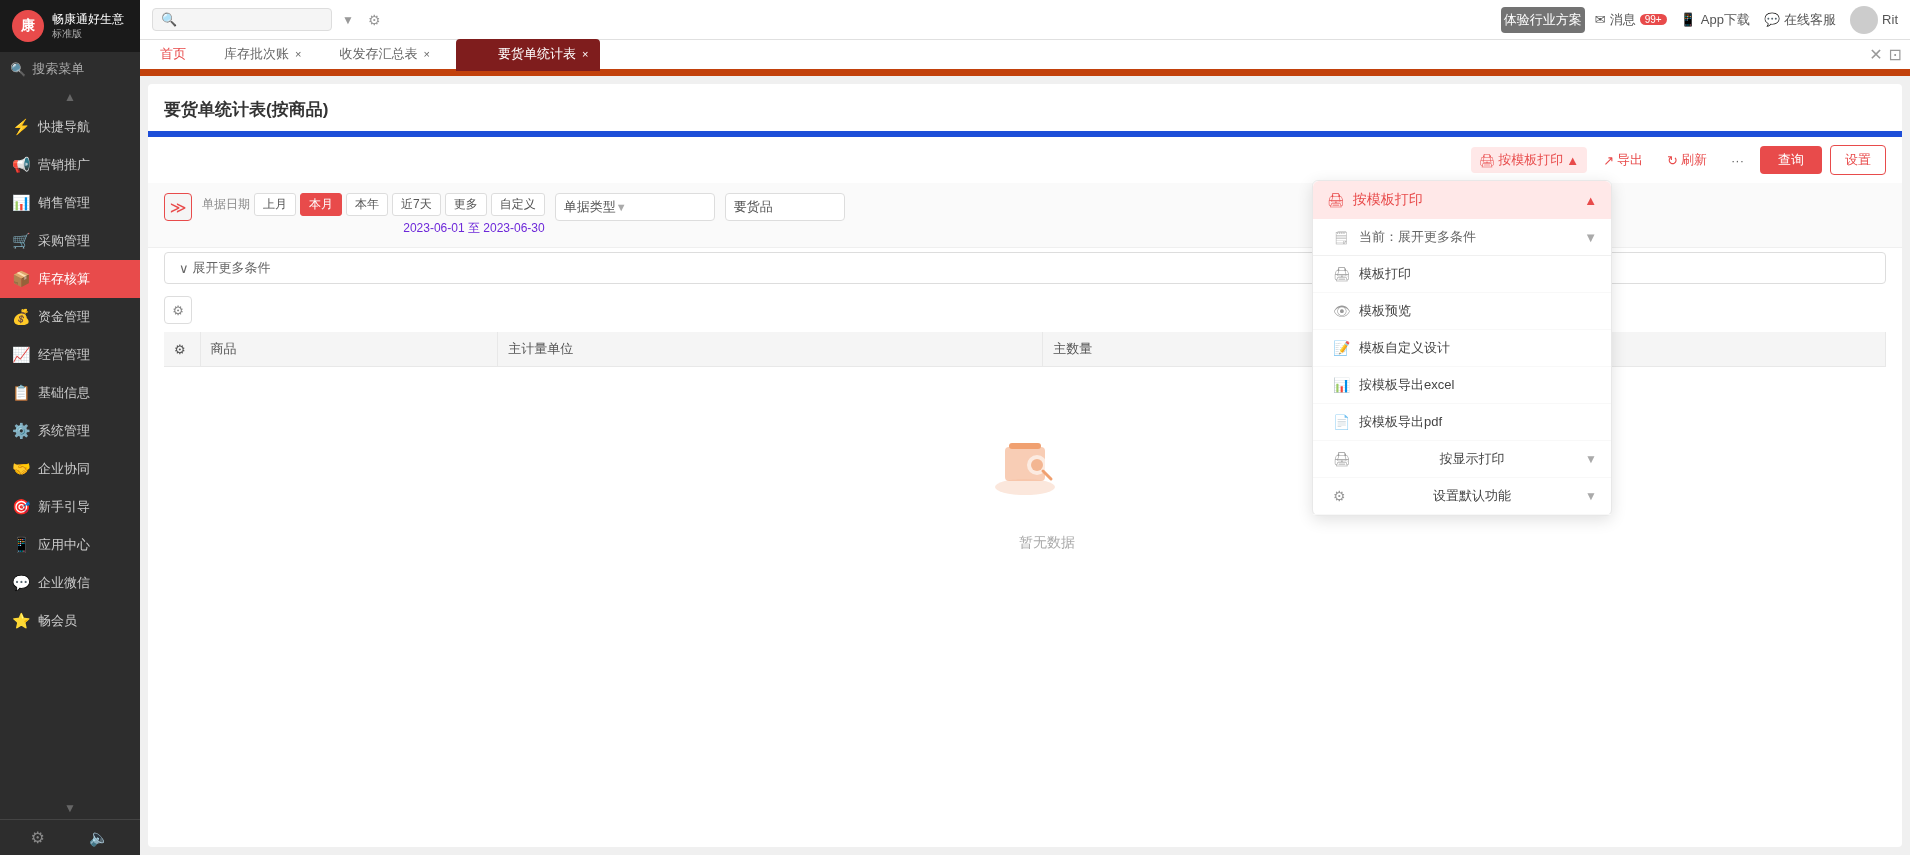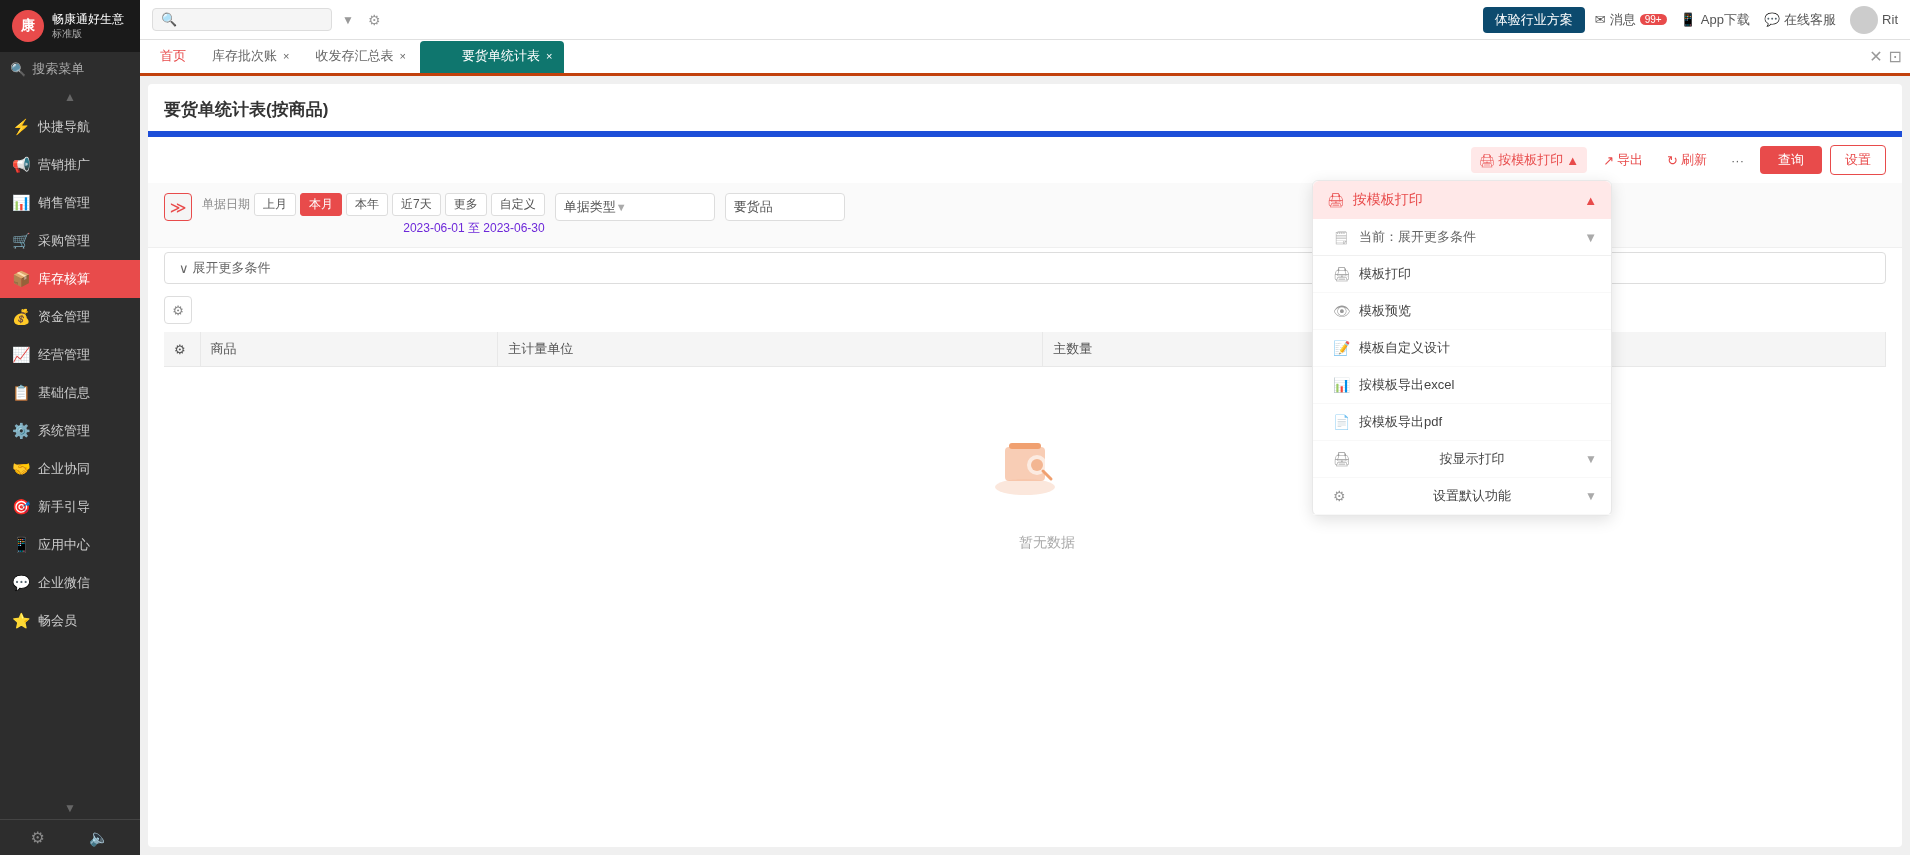--- a/index.html
+++ b/index.html
@@ -82,22 +82,22 @@
     .topbar-search-box {
       display: flex; align-items: center;
       background: #f5f5f5; border: 1px solid #ddd; border-radius: 4px;
       padding: 3px 8px; gap: 4px; width: 180px;
     }
     .topbar-search-box input { border: none; background: transparent; font-size: 12px; outline: none; width: 130px; color: #999; }
     .topbar-chevron { color: #999; font-size: 12px; cursor: pointer; }
     .topbar-gear { color: #999; font-size: 14px; cursor: pointer; margin-left: 4px; }
     .topbar-spacer { flex: 1; }
     .topbar-trial-btn {
-      background: #0c4a6e; color: #fff; border: none; border-radius: 4px;
-      padding: 4px 12px; font-size: 13px; cursor: pointer;
+      background: #737373; color: #fff; border: none; border-radius: 4px;
+      padding: 4px 3px; font-size: 13px; cursor: pointer;
     }
     .topbar-right {
       display: flex; align-items: center; gap: 14px; color: #555; font-size: 13px;
     }
     .topbar-right-item { display: flex; align-items: center; gap: 4px; cursor: pointer; }
     .badge {
       background: #e84b4b; color: #fff; border-radius: 10px;
       font-size: 10px; padding: 0 5px; min-width: 18px; text-align: center;
     }
     .avatar-circle {
@@ -106,32 +106,32 @@
       font-size: 11px; color: #666;
     }
     .username-text { color: #555; font-size: 13px; }
 
     
     .tabs-bar {
       background: #fff;
       height: 36px;
       display: flex;
       align-items: center;
-      border-bottom: 3px solid #c2410c;
+      border-bottom: 7px solid #c2410c;
       padding: 0 8px;
-      gap: 2px;
+      gap: 14px;
     }
     .tab {
       display: flex; align-items: center; gap: 4px;
       padding: 6px 12px; font-size: 13px; cursor: pointer; color: #666;
       border-bottom: 2px solid transparent;
       white-space: nowrap;
     }
     .tab.active {
-      background: #0f766e; color: #fff; border-radius: 4px 4px 0 0; padding-left: 42px;
+      background: #7f1d1d; color: #fff; border-radius: 4px 4px 0 0; padding-left: 42px;
     }
     .tab.home { color: #e84b4b; font-weight: 500; }
     .tab-close { font-size: 11px; cursor: pointer; margin-left: 2px; }
     .tab.active .tab-close { color: #fff; }
     .tabs-right { margin-left: auto; display: flex; gap: 6px; color: #999; font-size: 16px; }
     .tabs-right span { cursor: pointer; }
 
     
     .content {
       flex: 1;

